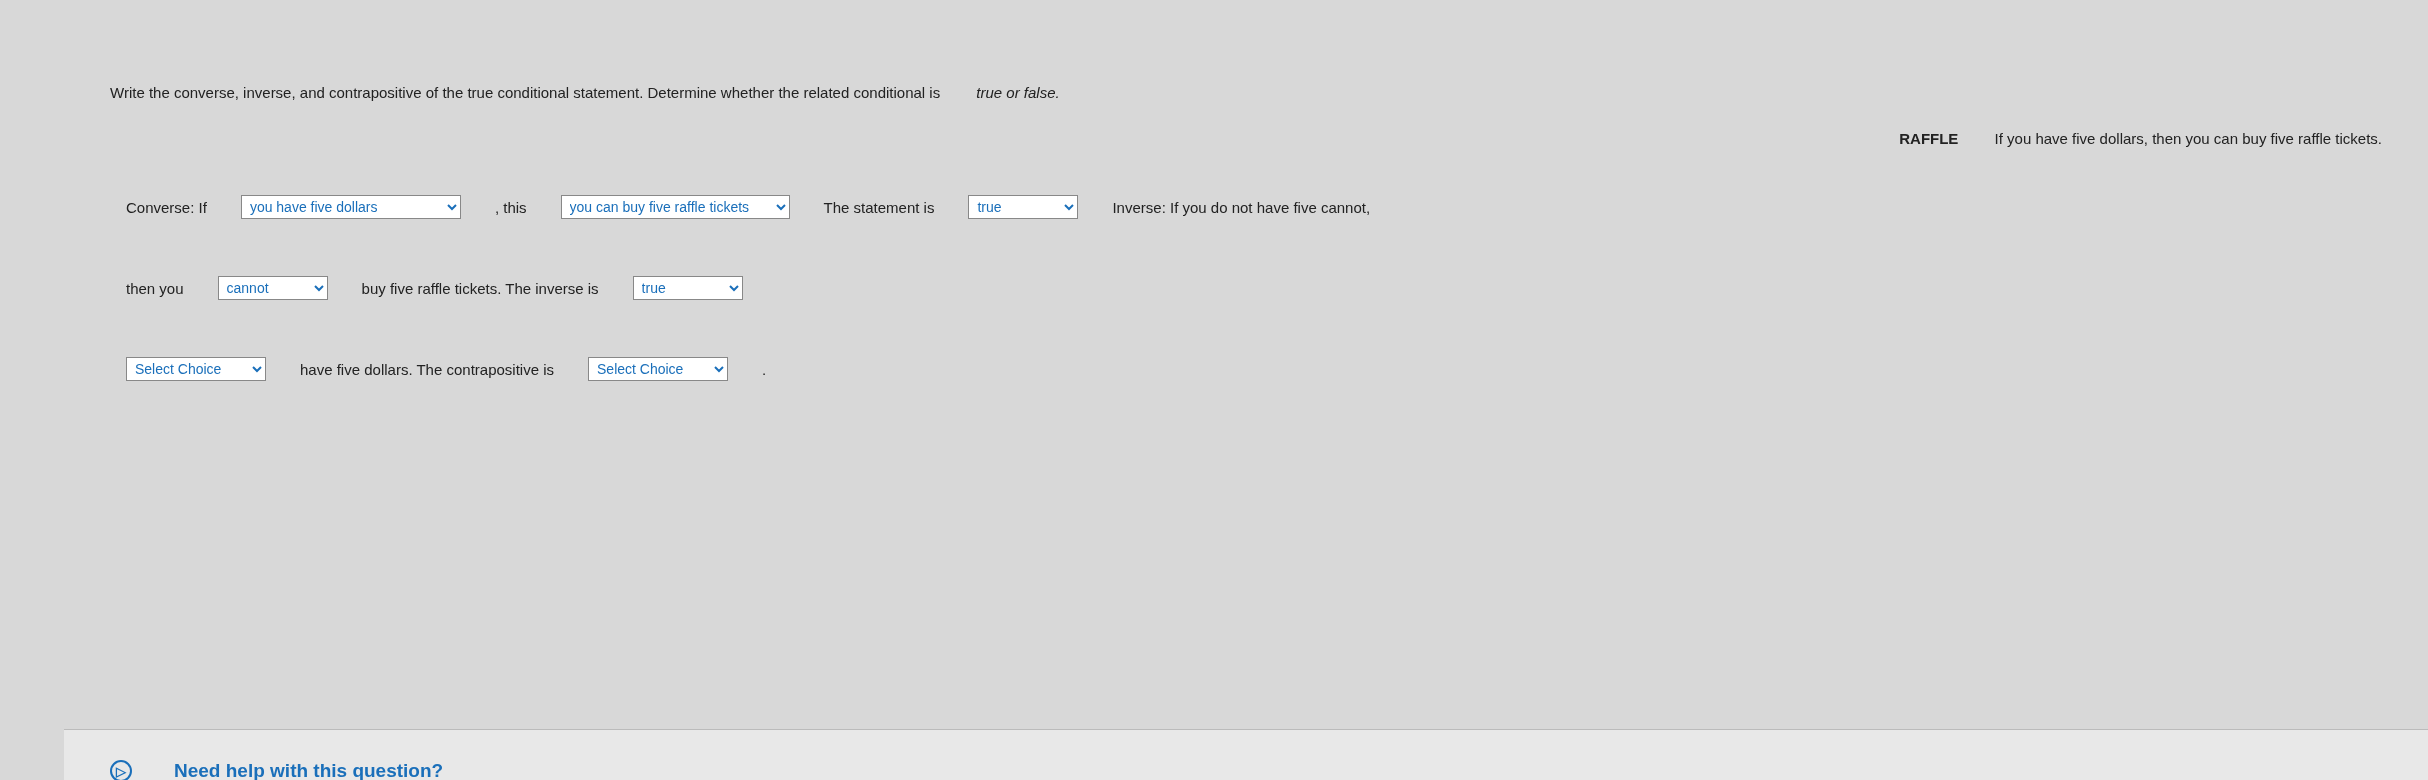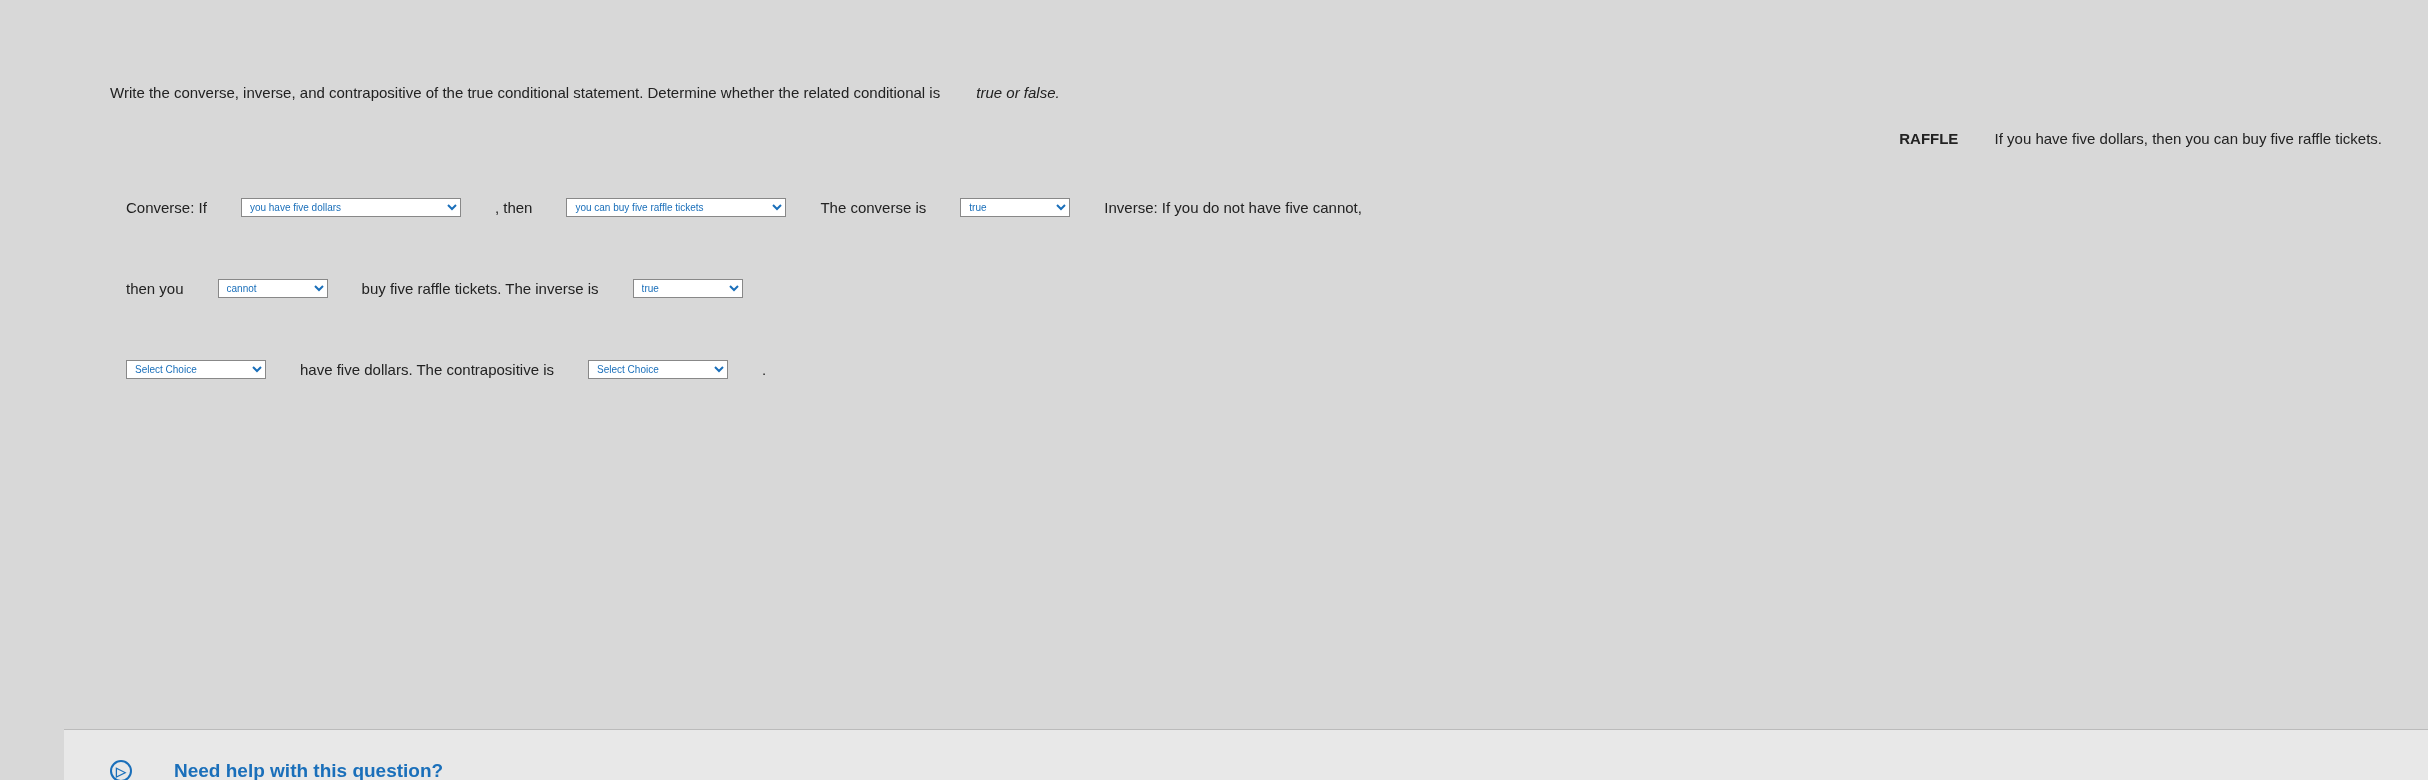--- a/index.html
+++ b/index.html
@@ -58,21 +58,21 @@
       align-items: center;
       flex-wrap: wrap;
       gap: 2px;
       margin-bottom: 2px;
     }
 
     .dropdown-select {
       border: 1px solid #888;
       background: #fff;
       padding: 2px 4px;
-      font-size: 10px;
+      font-size: 14px;
       color: #1a6fba;
       cursor: pointer;
       min-width: 80px;
     }
 
     .dropdown-select.wide {
       min-width: 220px;
     }
 
     .dropdown-select.medium {
@@ -138,28 +138,28 @@
   <div class="logic-section">
 
     <div class="line">
       <span class="text-static">Converse: If</span>
 
       <select class="dropdown-select wide">
         <option>you have five dollars</option>
         <option>you do not have five dollars</option>
       </select>
 
-      <span class="text-static">, then</span>
+      <span class="text-static">, this</span>
 
       <select class="dropdown-select wide">
         <option>you can buy five raffle tickets</option>
         <option>you cannot buy five raffle tickets</option>
       </select>
 
-      <span class="text-static">The converse is</span>
+      <span class="text-static">The statement is</span>
 
       <select class="dropdown-select small">
         <option>true</option>
         <option>false</option>
       </select>
 
       <span class="text-static"> Inverse: If you do not have five cannot,</span>
     </div>
 
     <div class="line">

